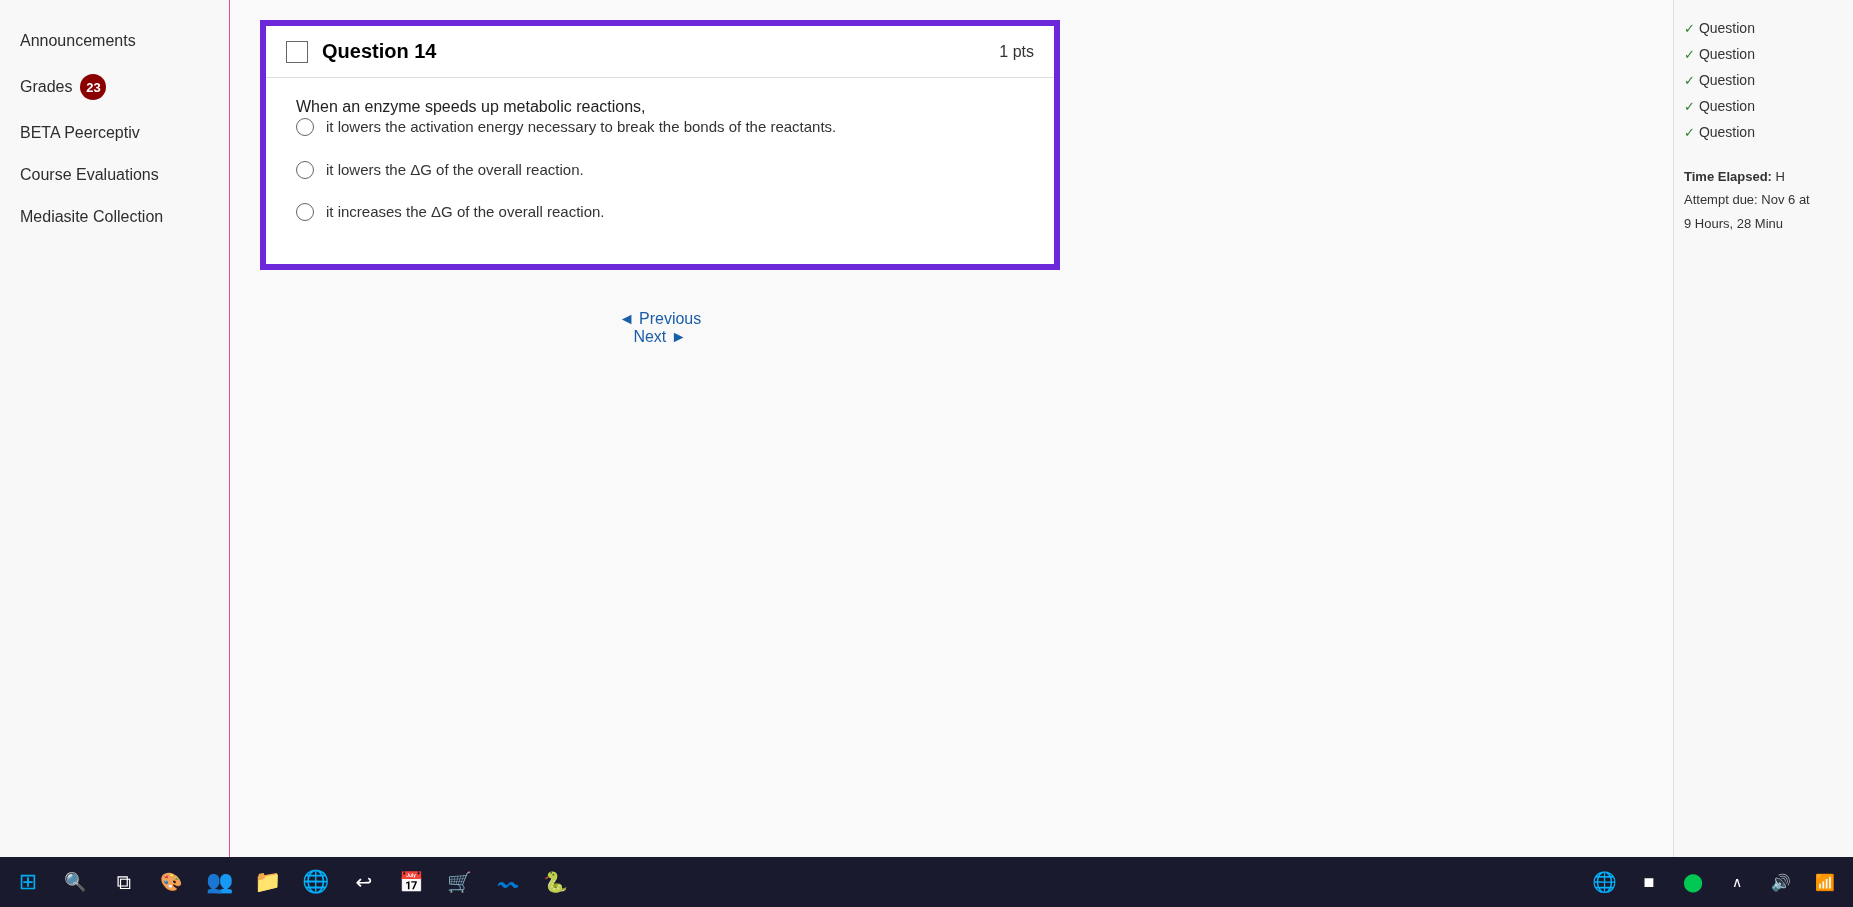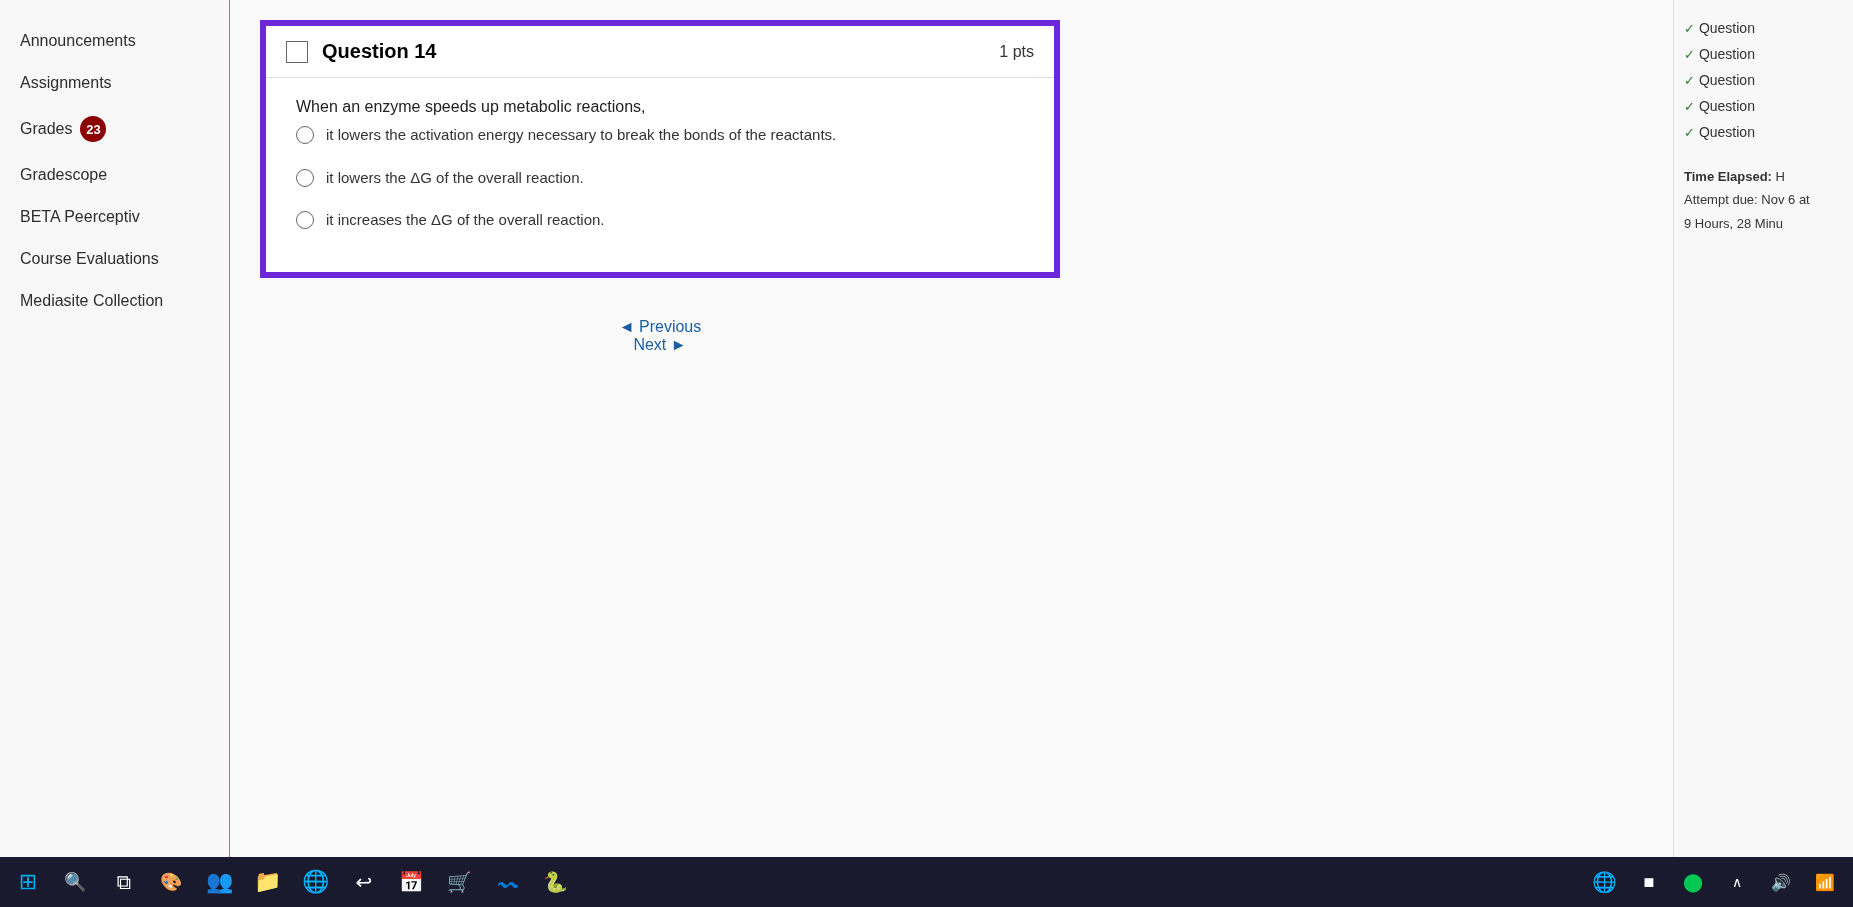--- a/index.html
+++ b/index.html
@@ -127,21 +127,20 @@
       font-size: 16px;
       color: #222;
     }
 
     .answer-option {
       display: flex;
       align-items: flex-start;
       gap: 12px;
       margin-bottom: 20px;
       cursor: pointer;
-      margin-top: 8px;
     }
     .radio-circle {
       width: 18px;
       height: 18px;
       border: 1.5px solid #666;
       border-radius: 50%;
       flex-shrink: 0;
       margin-top: 2px;
       background: white;
     }
@@ -203,28 +202,22 @@
 </head>
 <body>
 
 <div class="main-container">
 
   <div class="sidebar">
     <div class="sidebar-item">
       <span>Announcements</span>
     </div>
     <div class="sidebar-item">
-      <span>Assignments</span>
-    </div>
-    <div class="sidebar-item">
       <span>Grades</span>
       <span class="sidebar-badge">23</span>
-    </div>
-    <div class="sidebar-item">
-      <span>Gradescope</span>
     </div>
     <div class="sidebar-item">
       <span>BETA Peerceptiv</span>
     </div>
     <div class="sidebar-item">
       <span>Course Evaluations</span>
     </div>
     <div class="sidebar-item">
       <span>Mediasite Collection</span>
     </div>

